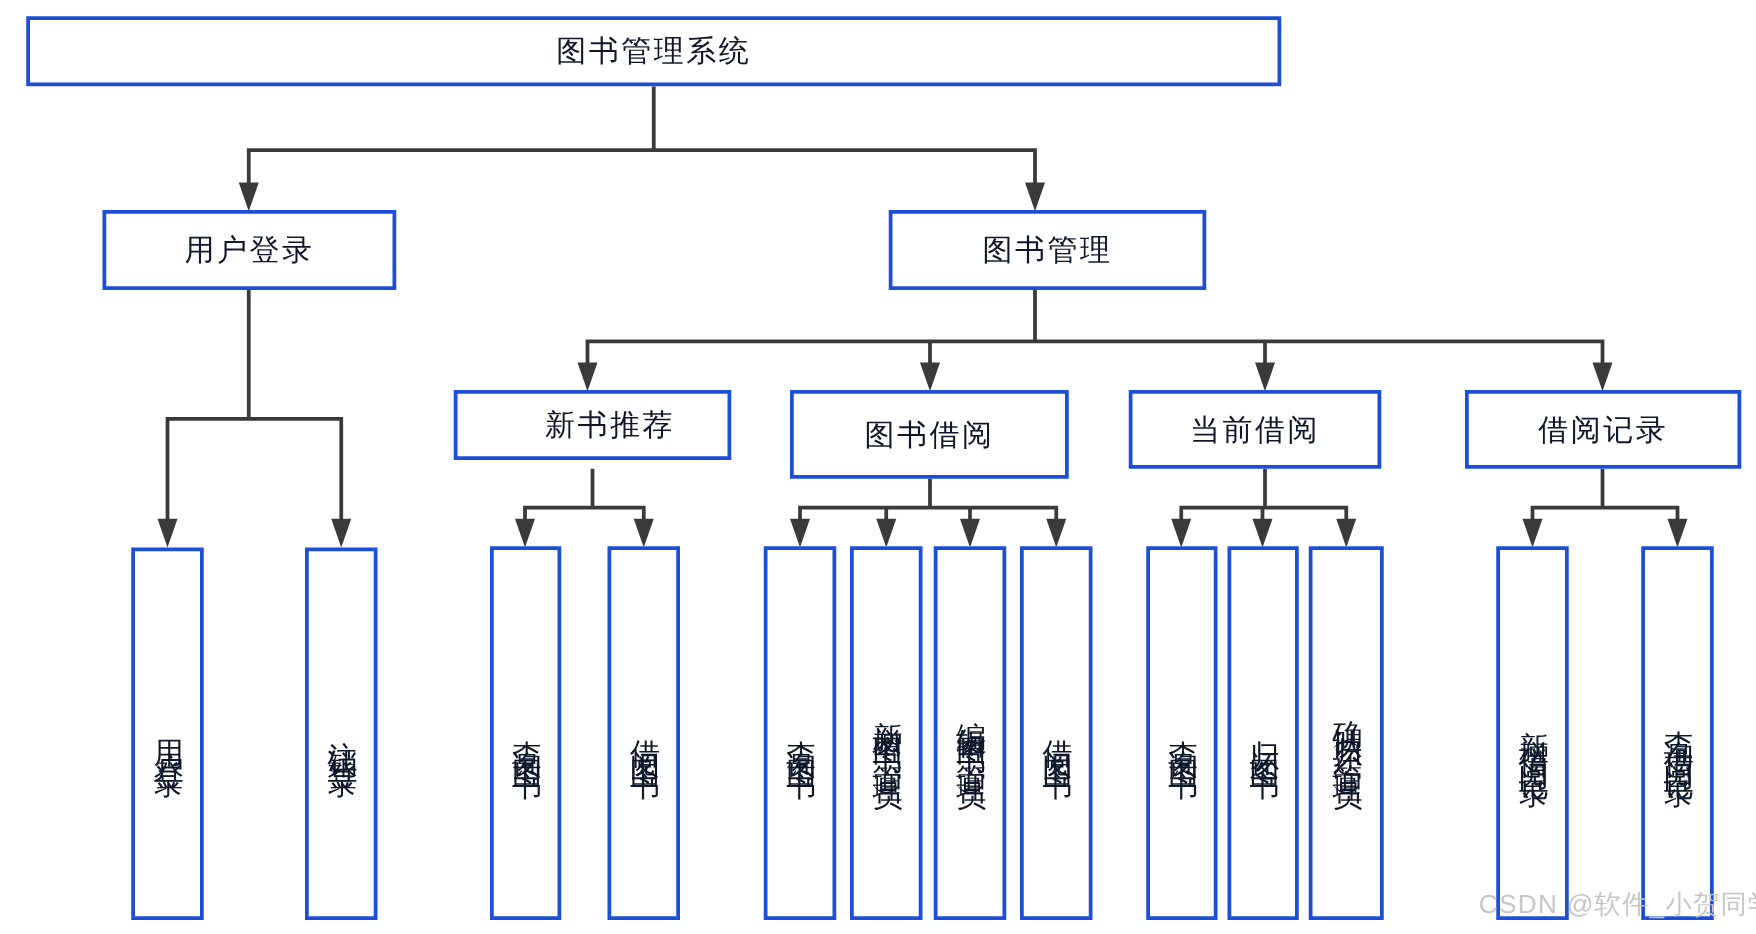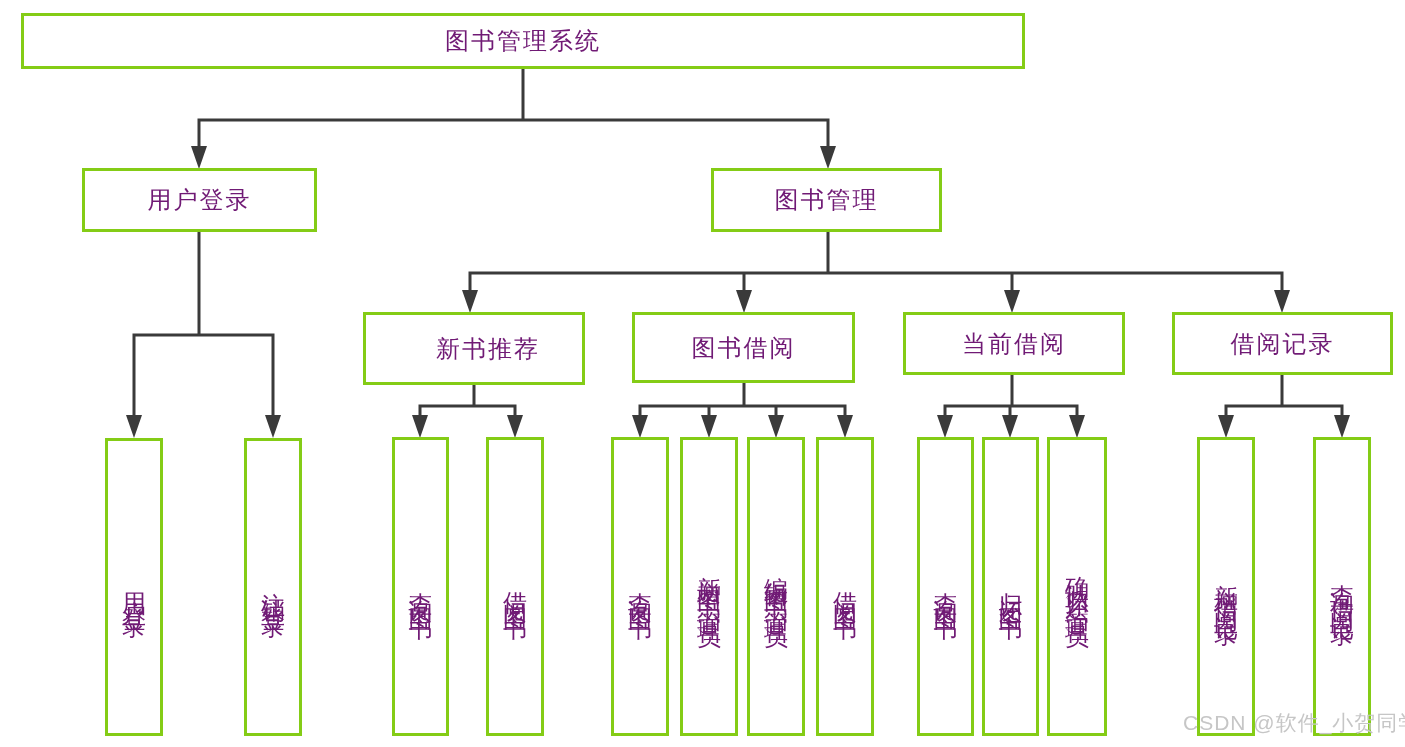--- a/index.html
+++ b/index.html
@@ -6,22 +6,22 @@
   html, body { width: 1405px; height: 747px; background: #ffffff; overflow: hidden; }
   body { font-family: "Liberation Sans", "DejaVu Sans", sans-serif; position: relative; }
 
   .stage { position: absolute; left: 0; top: 0; width: 1405px; height: 747px; }
 
   .connectors { position: absolute; left: 0; top: 0; width: 1405px; height: 747px; }
 
   .node {
     position: absolute;
     background: #ffffff;
-    border: 3px solid #84cc16;
-    color: #701a75;
+    border: 3px solid #1d4ed8;
+    color: #0f172a;
     display: flex;
     align-items: center;
     justify-content: center;
     font-size: 24px;
     letter-spacing: 2px;
     z-index: 2;
   }
   .vnode {
     writing-mode: vertical-rl;
     text-orientation: mixed;
@@ -92,25 +92,25 @@
     <g stroke="#3a3a3a" stroke-width="3">
       <path d="M1282 375 L1282 406 M1224.5 406 L1343.5 406 M1226 406 L1226 417 M1342 406 L1342 417"></path>
       <polygon points="1218,415 1234,415 1226,438" fill="#3a3a3a" stroke="none"></polygon>
       <polygon points="1334,415 1350,415 1342,438" fill="#3a3a3a" stroke="none"></polygon>
     </g>
   </svg>
 
   <div class="node" style="left:21px; top:13px; width:1004px; height:56px;">图书管理系统</div>
 
   <div class="node" style="left:82px; top:168px; width:235px; height:64px;">用户登录</div>
-  <div class="node" style="left:711px; top:168px; width:231px; height:64px;">图书管理</div>
+  <div class="node" style="left:711px; top:168px; width:254px; height:64px;">图书管理</div>
 
-  <div class="node" style="left:363px; top:312px; width:222px; height:73px;padding-left:28px;">新书推荐</div>
+  <div class="node" style="left:363px; top:312px; width:222px; height:56px;padding-left:28px;">新书推荐</div>
   <div class="node" style="left:632px; top:312px; width:223px; height:71px;">图书借阅</div>
-  <div class="node" style="left:903px; top:312px; width:222px; height:63px;">当前借阅</div>
+  <div class="node" style="left:903px; top:312px; width:202px; height:63px;">当前借阅</div>
   <div class="node" style="left:1172px; top:312px; width:221px; height:63px;">借阅记录</div>
 
   <div class="node vnode" style="left:105px; top:438px; width:58px; height:298px;">用户登录</div>
   <div class="node vnode" style="left:244px; top:438px; width:58px; height:298px;">注销登录</div>
 
   <div class="node vnode" style="left:392px; top:437px; width:57px; height:299px;">查询图书</div>
   <div class="node vnode" style="left:486px; top:437px; width:58px; height:299px;">借阅图书</div>
 
   <div class="node vnode" style="left:611px; top:437px; width:58px; height:299px;">查询图书</div>
   <div class="node vnode" style="left:680px; top:437px; width:58px; height:299px; letter-spacing:7px;">新增图书（管理员）</div>

